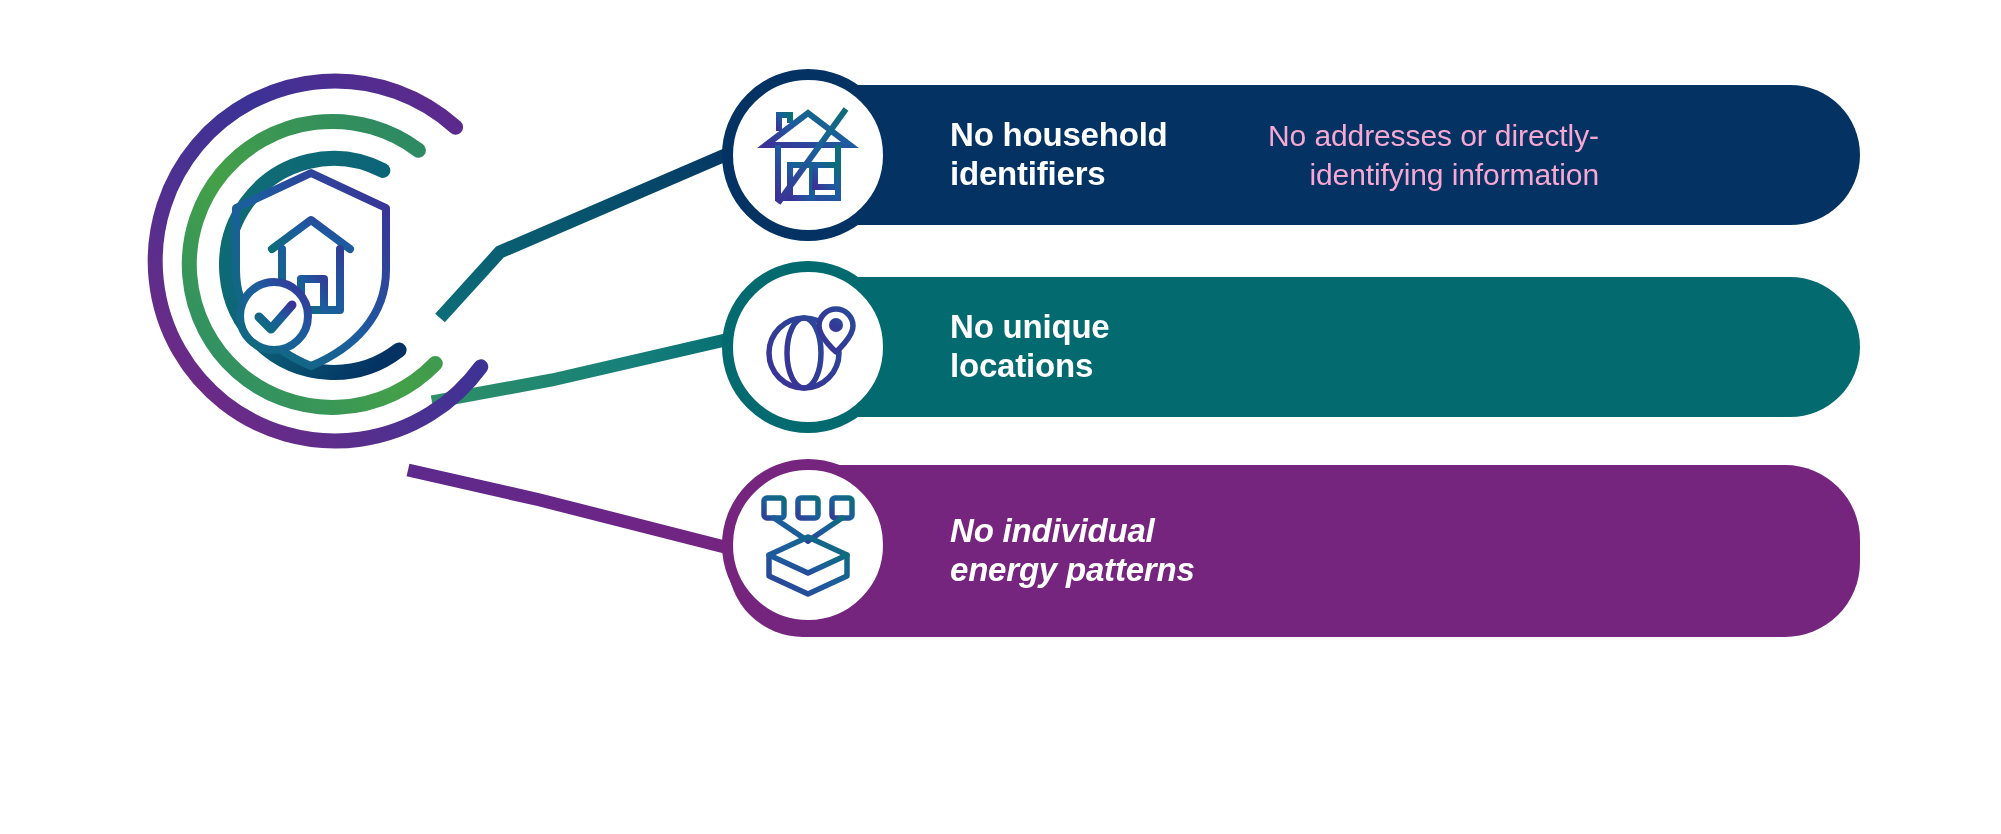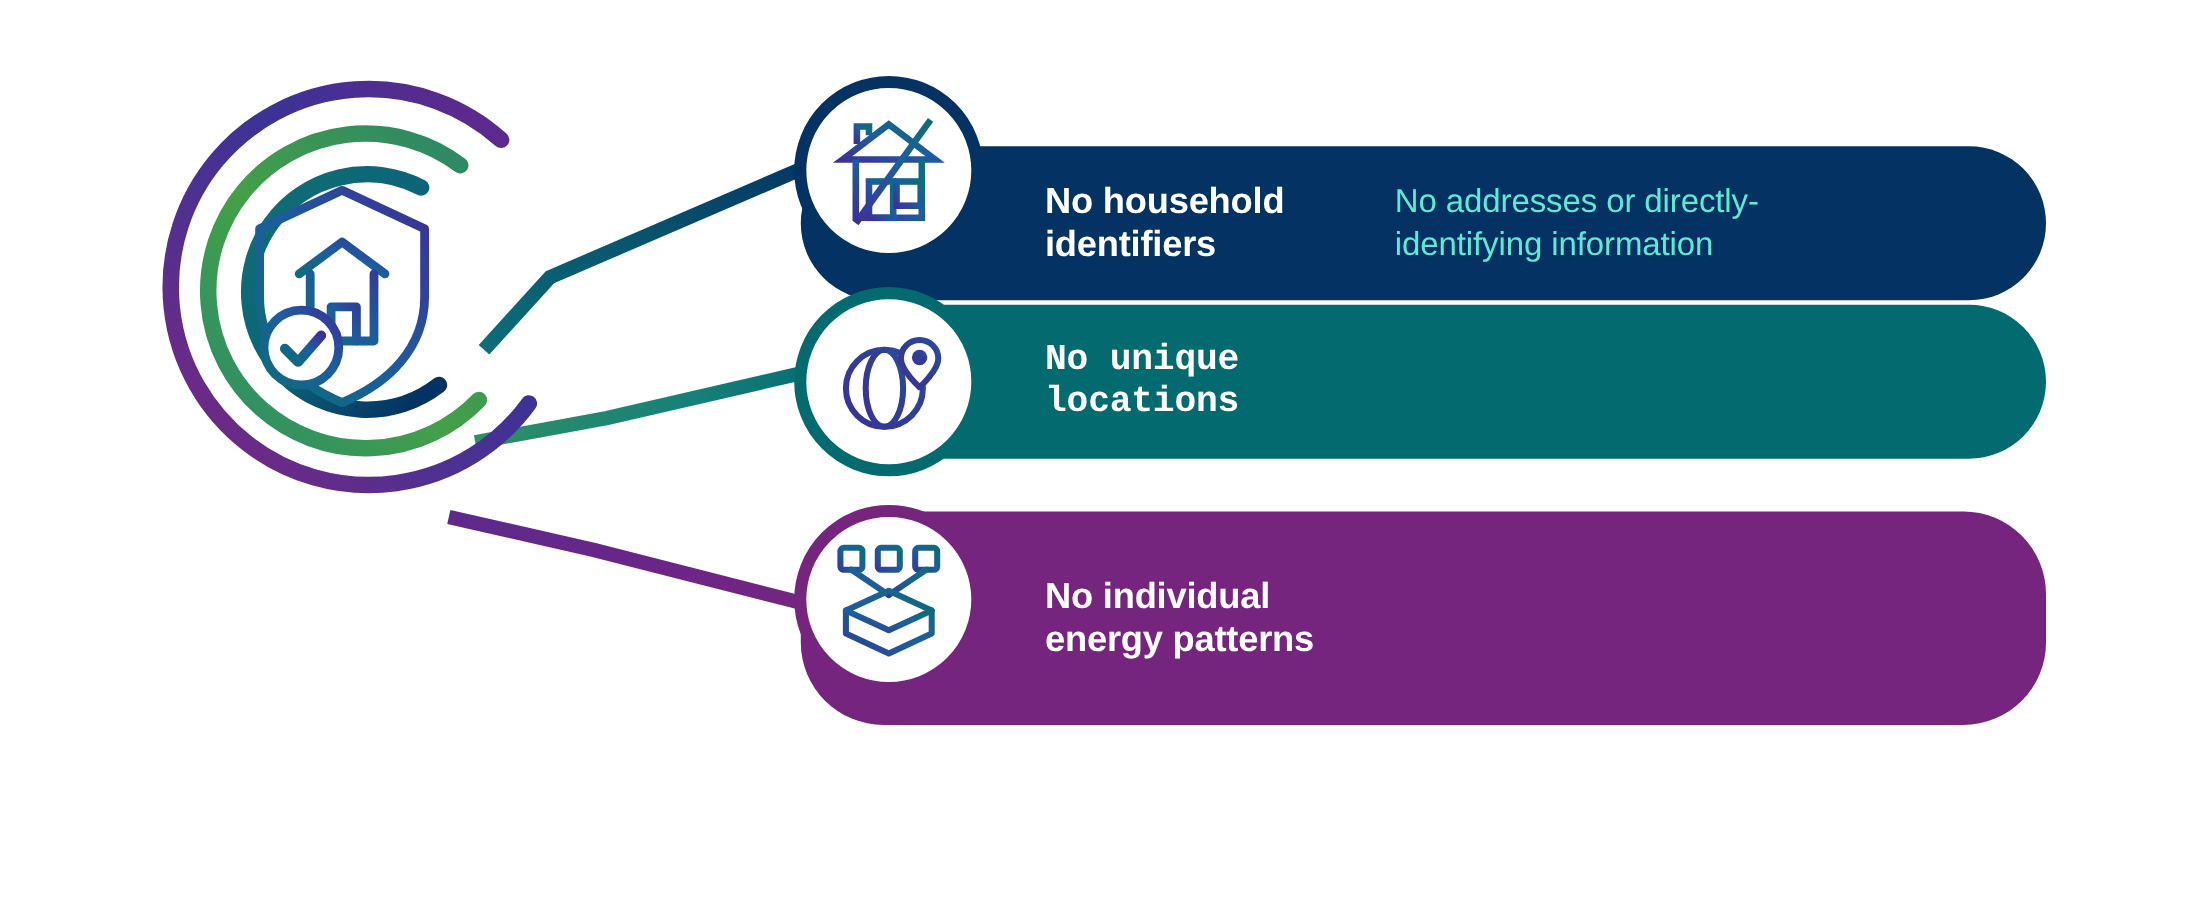--- a/index.html
+++ b/index.html
@@ -46,43 +46,44 @@
     left: 728px;
     height: 140px;
     border-radius: 70px;
     display: flex;
     align-items: center;
   }
   .bar.navy  { background: #043263; }
   .bar.teal  { background: #036a70; }
   .bar.plum  { background: #76257e; }
 
-  #row-1 .bar { top: 15px; width: 1132px; margin-top: 48px; }
-  #row-2 .bar { top: 15px; width: 1132px; font-family: Liberation Mono, monospace; }
-  #row-3 .bar { top: 10px; width: 1132px; height: 194px; border-radius: 75px; }
+  #row-1 .bar { top: 15px; width: 1132px; }
+  #row-2 .bar { top: 15px; width: 1132px; }
+  #row-3 .bar { top: 10px; width: 1132px; height: 172px; border-radius: 75px; font-style: italic; }
 
   .bar-title {
     position: absolute;
     left: 222px;
     color: #ffffff;
     font-weight: bold;
     font-size: 33px;
     line-height: 1.18;
     letter-spacing: -0.2px;
     white-space: pre-line;
   }
   .bar-desc {
     position: absolute;
     left: 540px;
-    color: #5eead4;
+    color: #f9a8d4;
     font-weight: 400;
     font-size: 30px;
     line-height: 1.3;
     letter-spacing: -0.1px;
     white-space: pre-line;
+    text-align: right;
   }
 
   
   .badge {
     position: absolute;
     left: 722px;
     width: 172px;
     height: 172px;
     border-radius: 50%;
     background: #ffffff;

